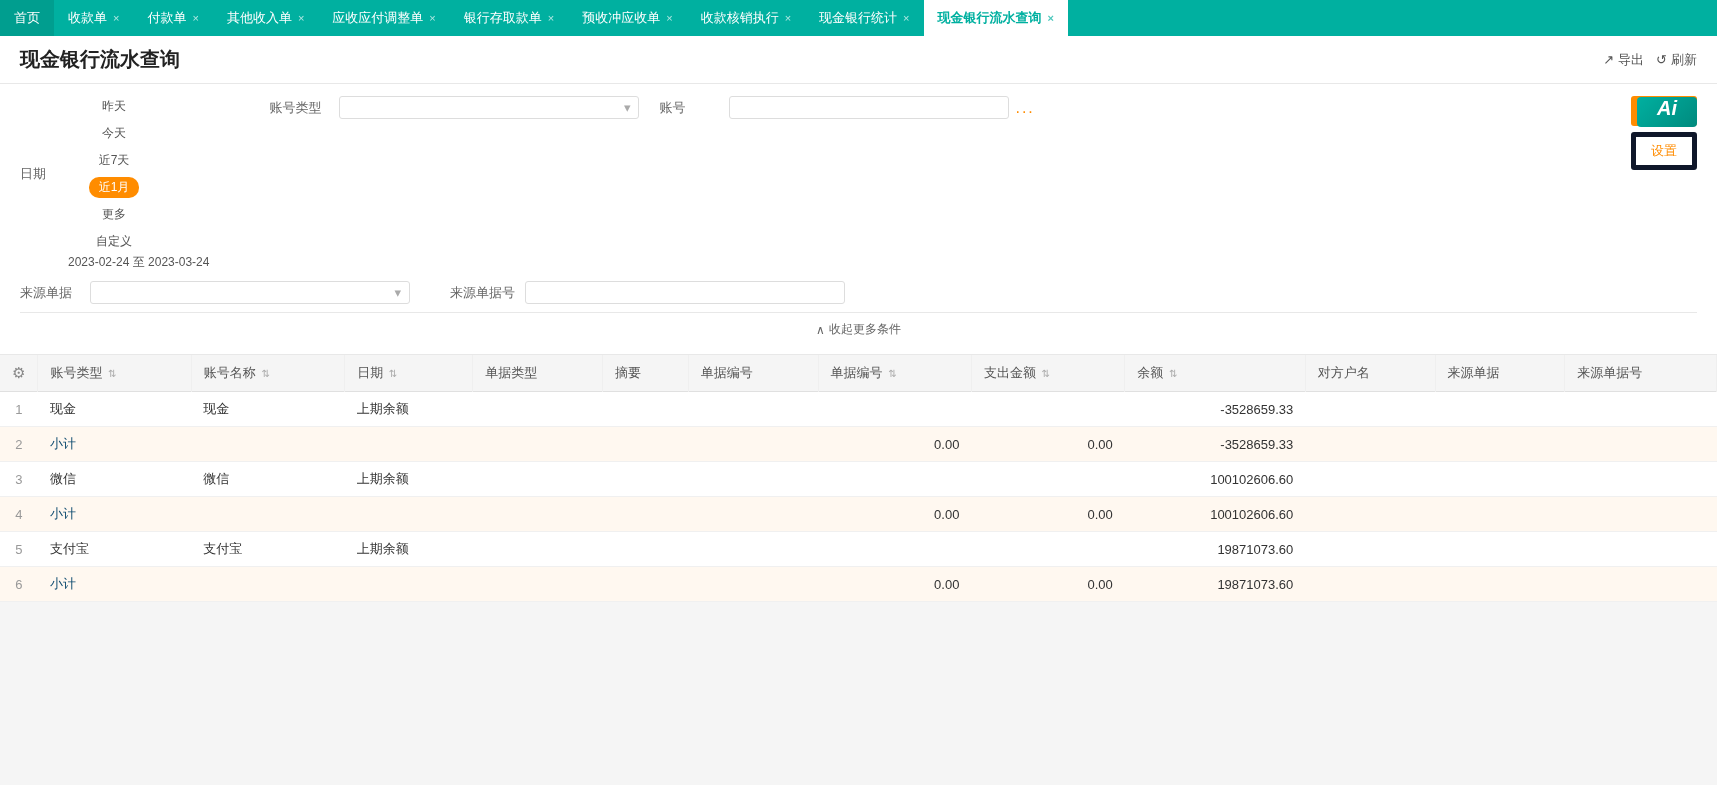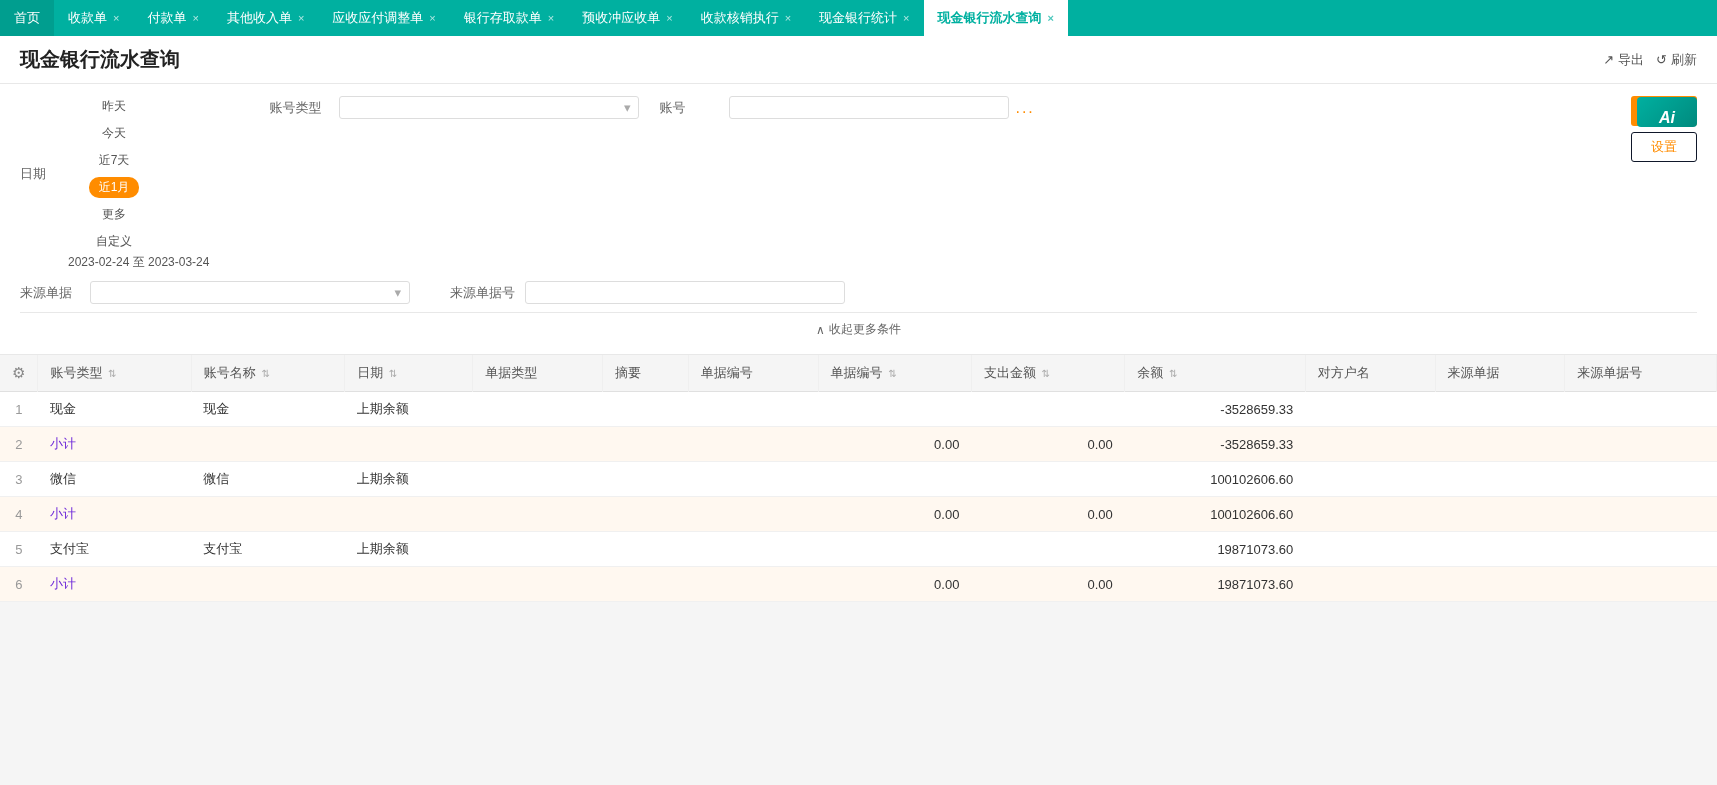--- a/index.html
+++ b/index.html
@@ -148,21 +148,21 @@
       color: #fff;
       border: none;
       border-radius: 3px;
       padding: 6px 20px;
       cursor: pointer;
       font-size: 13px;
     }
     .btn-settings {
       background: #fff;
       color: #ff8c00;
-      border: 1px solid #0f172a;
+      border: 5px solid #0f172a;
       border-radius: 3px;
       padding: 5px 14px;
       cursor: pointer;
       font-size: 13px;
     }
     .dots-btn {
       color: #ff8c00;
       font-size: 16px;
       cursor: pointer;
       letter-spacing: 2px;
@@ -209,44 +209,44 @@
       white-space: nowrap;
     }
     .td-num {
       text-align: right;
     }
     .row-num {
       color: #999;
       text-align: center;
     }
     .subtotal-label {
-      color: #6d28d9;
+      color: #0c4a6e;
     }
     .gear-icon {
       font-size: 15px;
       color: #888;
       cursor: pointer;
     }
     .col-settings-th {
       width: 36px;
       text-align: center;
     }
 
     .ai-badge {
       position: fixed;
       right: 20px;
       top: 97px;
       background: linear-gradient(135deg, #00b0a0, #008a7e);
       color: #fff;
-      font-size: 16px;
+      font-size: 20px;
       font-weight: bold;
       width: 60px;
       height: 30px;
       display: flex;
-      align-items: flex-end;
+      align-items: flex-start;
       justify-content: center;
       border-radius: 4px;
       cursor: pointer;
       font-style: italic;
     }
     .filter-date-group {
       display: flex;
       flex-direction: column;
       gap: 2px;
     }

